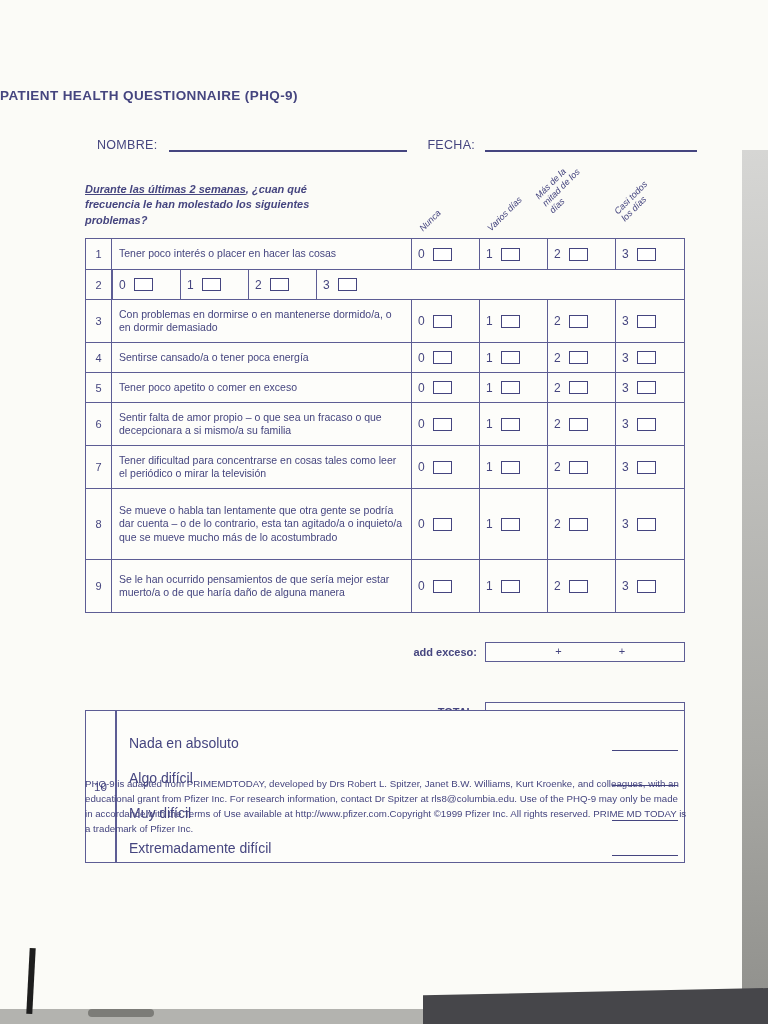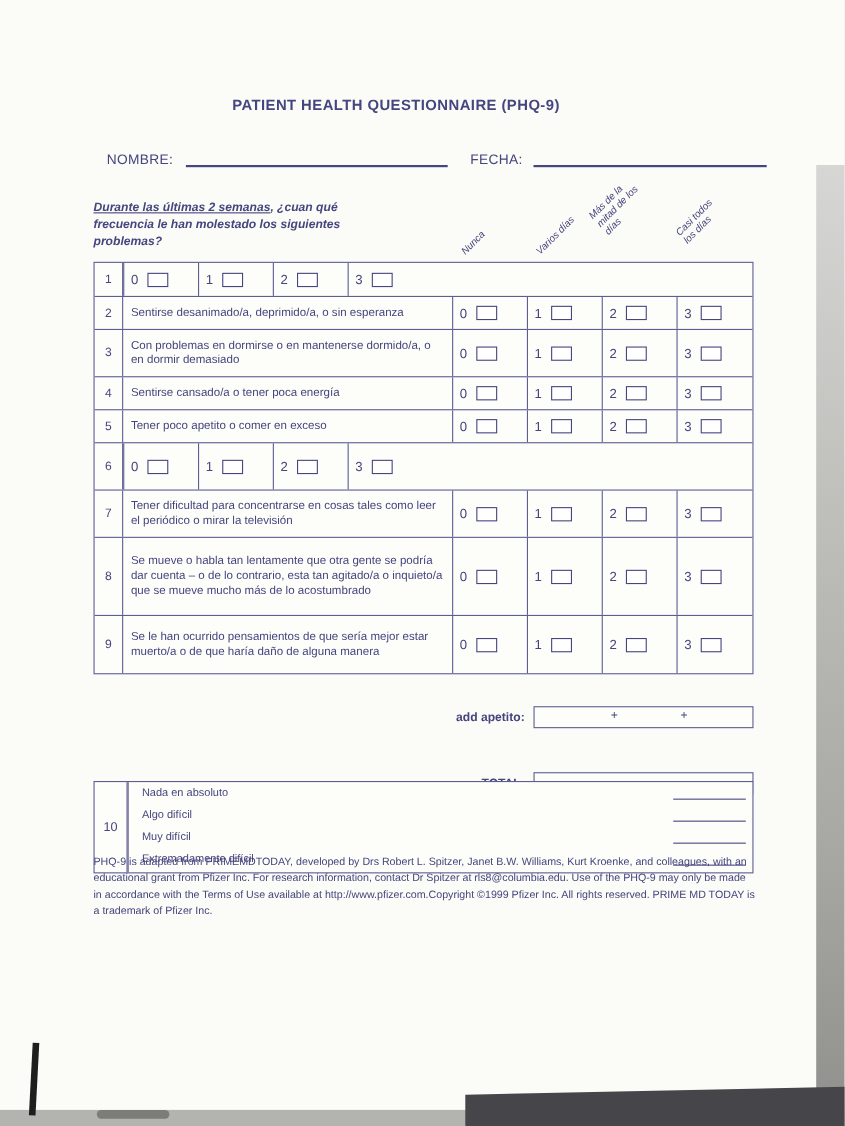--- a/index.html
+++ b/index.html
@@ -4,21 +4,21 @@
 <style>
   :root { --ink:#45457f; --line:#5d5d94; }
   * { box-sizing:border-box; }
   body { margin:0; background:#e9e9e9; }
   .page {
     position:relative; width:768px; height:1024px; margin:0 auto;
     background:#fbfbf7; overflow:hidden;
     font-family:"Liberation Sans", sans-serif; color:var(--ink);
   }
   .title {
-    position:absolute; top:88px; left:0; right:48px; text-align:center;
+    position:absolute; top:88px; left:0; right:48px; 
     font-weight:bold; font-size:13.5px; letter-spacing:.4px;
   }
   .namerow {
     position:absolute; top:136px; left:97px; width:600px;
     display:flex; align-items:flex-end; font-size:12.5px; letter-spacing:.3px;
   }
   .fill-line { border-bottom:2px solid var(--ink); height:16px; }
   .nline { width:238px; margin-left:12px; }
   .flabel { margin-left:20px; }
   .fline { flex:1; margin-left:10px; }
@@ -84,21 +84,21 @@
   }
   .q10num {
     width:30px; display:flex; align-items:center; justify-content:center;
     font-size:11.5px; border-right:1px solid var(--line);
   }
   .q10text { width:332px; padding:5px 9px; font-size:10.5px; line-height:1.3; }
   .q10opts {
     flex:1; border-left:1px solid var(--line); padding:5px 6px 6px 12px;
     display:flex; flex-direction:column; justify-content:space-between;
   }
-  .opt { display:flex; align-items:flex-end; font-size:10px; }
+  .opt { display:flex; align-items:flex-end; font-size:14px;margin-top:19px; }
   .optline { width:66px; margin-left:auto; border-bottom:1.5px solid var(--ink); height:11px; }
   .footer {
     position:absolute; top:776px; left:85px; width:602px;
     font-size:9.7px; line-height:1.55;
   }
   
   .art { position:absolute; pointer-events:none; }
   .art-right { top:150px; right:0; width:26px; height:874px;
     background:linear-gradient(to bottom,#d6d6d4,#a8a8a4 70%,#8f8f8b); }
   .art-bottomband { left:0; bottom:0; width:768px; height:15px; background:#b3b3af; }
@@ -131,41 +131,41 @@
   <div class="colheads">
     <div class="colh c0">Nunca</div>
     <div class="colh c1">Varios días</div>
     <div class="colh c2">Más de la mitad de los días</div>
     <div class="colh c3">Casi todos los días</div>
   </div>
 
   <div class="qtable">
     <div class="trow">
       <div class="cell num">1</div>
+      <div class="cell q">Tener poco interés o placer en hacer las cosas</div>
       <div class="cell a">
         <span class="digit">0</span>
         <span class="cb"></span>
       </div>
       <div class="cell a">
         <span class="digit">1</span>
         <span class="cb"></span>
       </div>
       <div class="cell a">
         <span class="digit">2</span>
         <span class="cb"></span>
       </div>
       <div class="cell a">
         <span class="digit">3</span>
         <span class="cb"></span>
       </div>
     </div>
 
     <div class="trow">
       <div class="cell num">2</div>
-      <div class="cell q">Sentirse desanimado/a, deprimido/a, o sin esperanza</div>
       <div class="cell a">
         <span class="digit">0</span>
         <span class="cb"></span>
       </div>
       <div class="cell a">
         <span class="digit">1</span>
         <span class="cb"></span>
       </div>
       <div class="cell a">
         <span class="digit">2</span>
@@ -235,20 +235,21 @@
         <span class="cb"></span>
       </div>
       <div class="cell a">
         <span class="digit">3</span>
         <span class="cb"></span>
       </div>
     </div>
 
     <div class="trow">
       <div class="cell num">6</div>
+      <div class="cell q">Sentir falta de amor propio – o que sea un fracaso o que decepcionara a si mismo/a su familia</div>
       <div class="cell a">
         <span class="digit">0</span>
         <span class="cb"></span>
       </div>
       <div class="cell a">
         <span class="digit">1</span>
         <span class="cb"></span>
       </div>
       <div class="cell a">
         <span class="digit">2</span>
@@ -318,21 +319,21 @@
         <span class="cb"></span>
       </div>
       <div class="cell a">
         <span class="digit">3</span>
         <span class="cb"></span>
       </div>
     </div>
   </div>
 
   <div class="sumrow addrow">
-    <span>add apetito:</span>
+    <span>add exceso:</span>
     <span class="sumbox">
       <span class="plus1">+</span>
       <span class="plus2">+</span>
     </span>
   </div>
 
   <div class="sumrow totalrow">
     <span>TOTAL:</span>
     <span class="sumbox"></span>
   </div>

